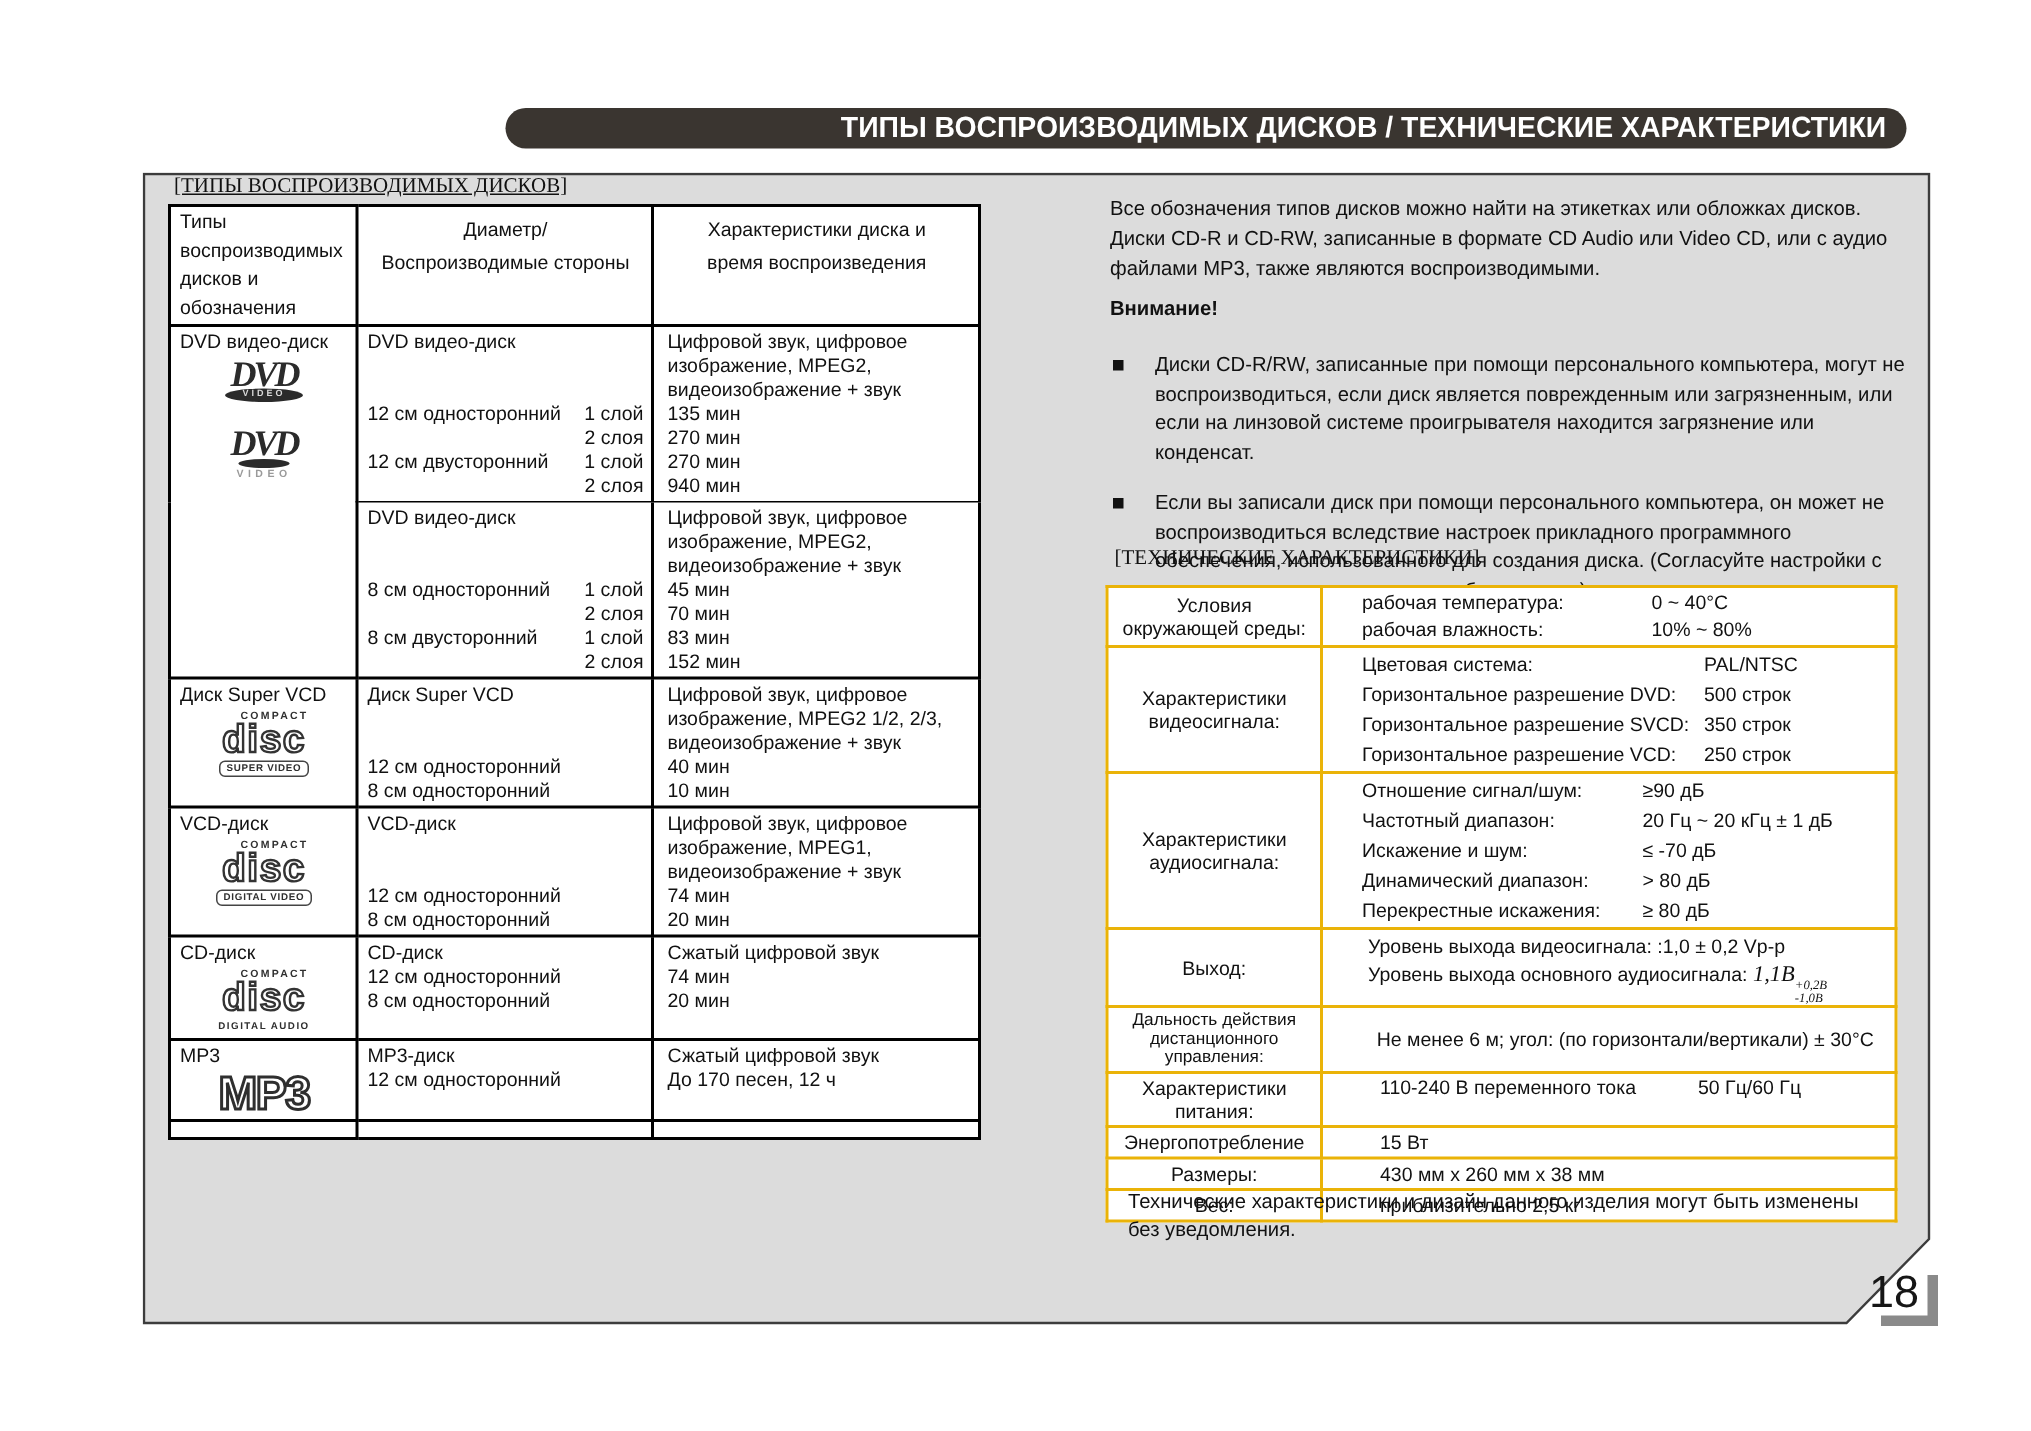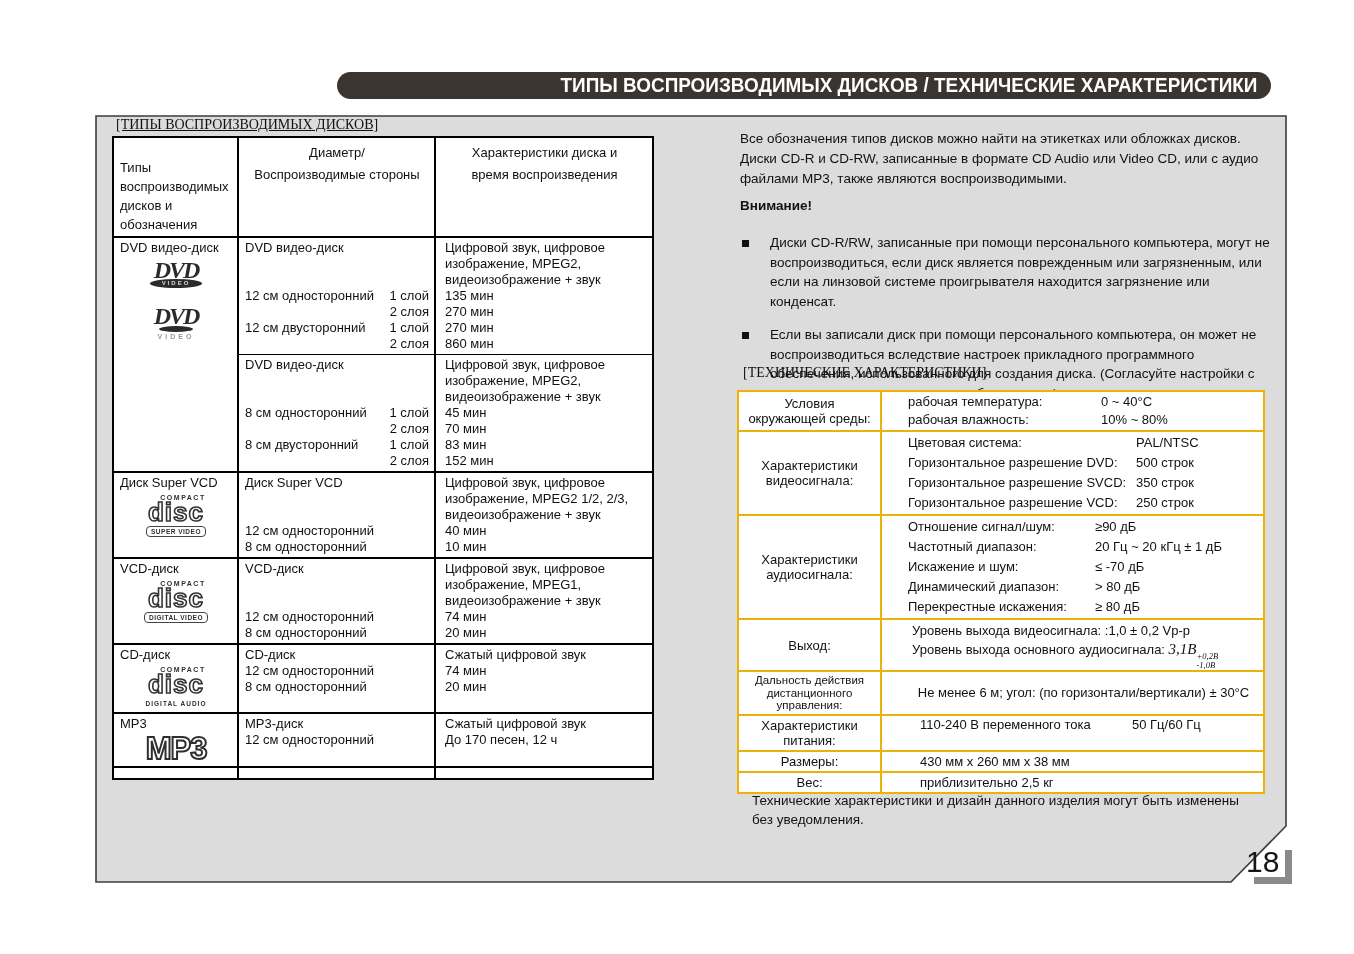--- a/index.html
+++ b/index.html
@@ -22,21 +22,21 @@
     text-decoration:underline; white-space:nowrap; }
   .section-heading.no-underline { text-decoration:none; }
   #disc-heading { position:absolute; left:21px; top:2px; }
   #tech-heading { position:absolute; left:648px; top:250px; }
 
   
   #disc-table { position:absolute; left:17px; top:21px; border-collapse:collapse; background:#fff;
     table-layout:fixed; font-size:13px; line-height:16px; }
   #disc-table td { border:2px solid #000; vertical-align:top; padding:2px 5px 2px 6px; }
   #disc-table td.c3 { padding-left:9px; }
-  #disc-table .hdr { line-height:19px; padding-top:20px; white-space:pre-line; }
+  #disc-table .hdr { line-height:19px; padding-top:0; white-space:pre-line; }
   #disc-table .hdr.center { text-align:center; line-height:22px; padding-top:4px; }
   .thin-bottom { border-bottom-width:1px !important; }
   .thin-top { border-top-width:1px !important; }
   .gap2 { height:32px; }
   .side-line { display:flex; justify-content:space-between; }
   .desc { white-space:pre-line; }
   .type-label { white-space:nowrap; }
 
   
   .dvd-logo { text-align:center; margin-top:6px; }
@@ -164,21 +164,21 @@
                   <span>2 слоя</span>
                 </div>
           </td>
           <td class="c3 thin-bottom">
             <div class="desc">Цифровой звук, цифровое
 изображение, MPEG2,
 видеоизображение + звук</div>
             <div>135 мин</div>
             <div>270 мин</div>
             <div>270 мин</div>
-            <div>860 мин</div>
+            <div>940 мин</div>
           </td>
         </tr>
 
         <tr style="height:108px">
           <td class="thin-top">
             <div>DVD видео-диск</div>
             <div class="gap2"></div>
             <div class="side-line">
                   <span>8 см односторонний</span>
                   <span>1 слой</span>
@@ -391,21 +391,21 @@
             <div class="spec-line">
                   <span class="sn">Перекрестные искажения:</span>
                   <span>≥ 80 дБ</span>
                 </div>
           </td>
         </tr>
         <tr style="height:44px">
           <td class="lbl">Выход:</td>
           <td class="val mid">
             <div class="out-line">Уровень выхода видеосигнала:  :1,0 ± 0,2 Vp-p</div>
-            <div class="out-line"><span>Уровень выхода основного аудиосигнала: </span><span class="math-base">3,1B</span><span class="supsub">
+            <div class="out-line"><span>Уровень выхода основного аудиосигнала: </span><span class="math-base">1,1B</span><span class="supsub">
                     <span>+0,2B</span>
                     <span>-1,0B</span>
                   </span></div>
           </td>
         </tr>
         <tr style="height:38px">
           <td class="lbl small">Дальность действия
 дистанционного
 управления:</td>
           <td class="val mid">
@@ -416,20 +416,26 @@
           <td class="lbl">Характеристики
 питания:</td>
           <td class="val">
             <div class="power-line">
                   <span class="sn">110-240 В переменного тока</span>
                   <span>50 Гц/60 Гц</span>
                 </div>
           </td>
         </tr>
         <tr style="height:15px">
+          <td class="lbl">Энергопотребление</td>
+          <td class="val mid">
+                <div class="plain-val">15 Вт</div>
+              </td>
+        </tr>
+        <tr style="height:15px">
           <td class="lbl">Размеры:</td>
           <td class="val mid">
                 <div class="plain-val">430 мм x 260 мм x 38 мм</div>
               </td>
         </tr>
         <tr style="height:15px">
           <td class="lbl">Вес:</td>
           <td class="val mid">
                 <div class="plain-val">приблизительно 2,5 кг</div>
               </td>

